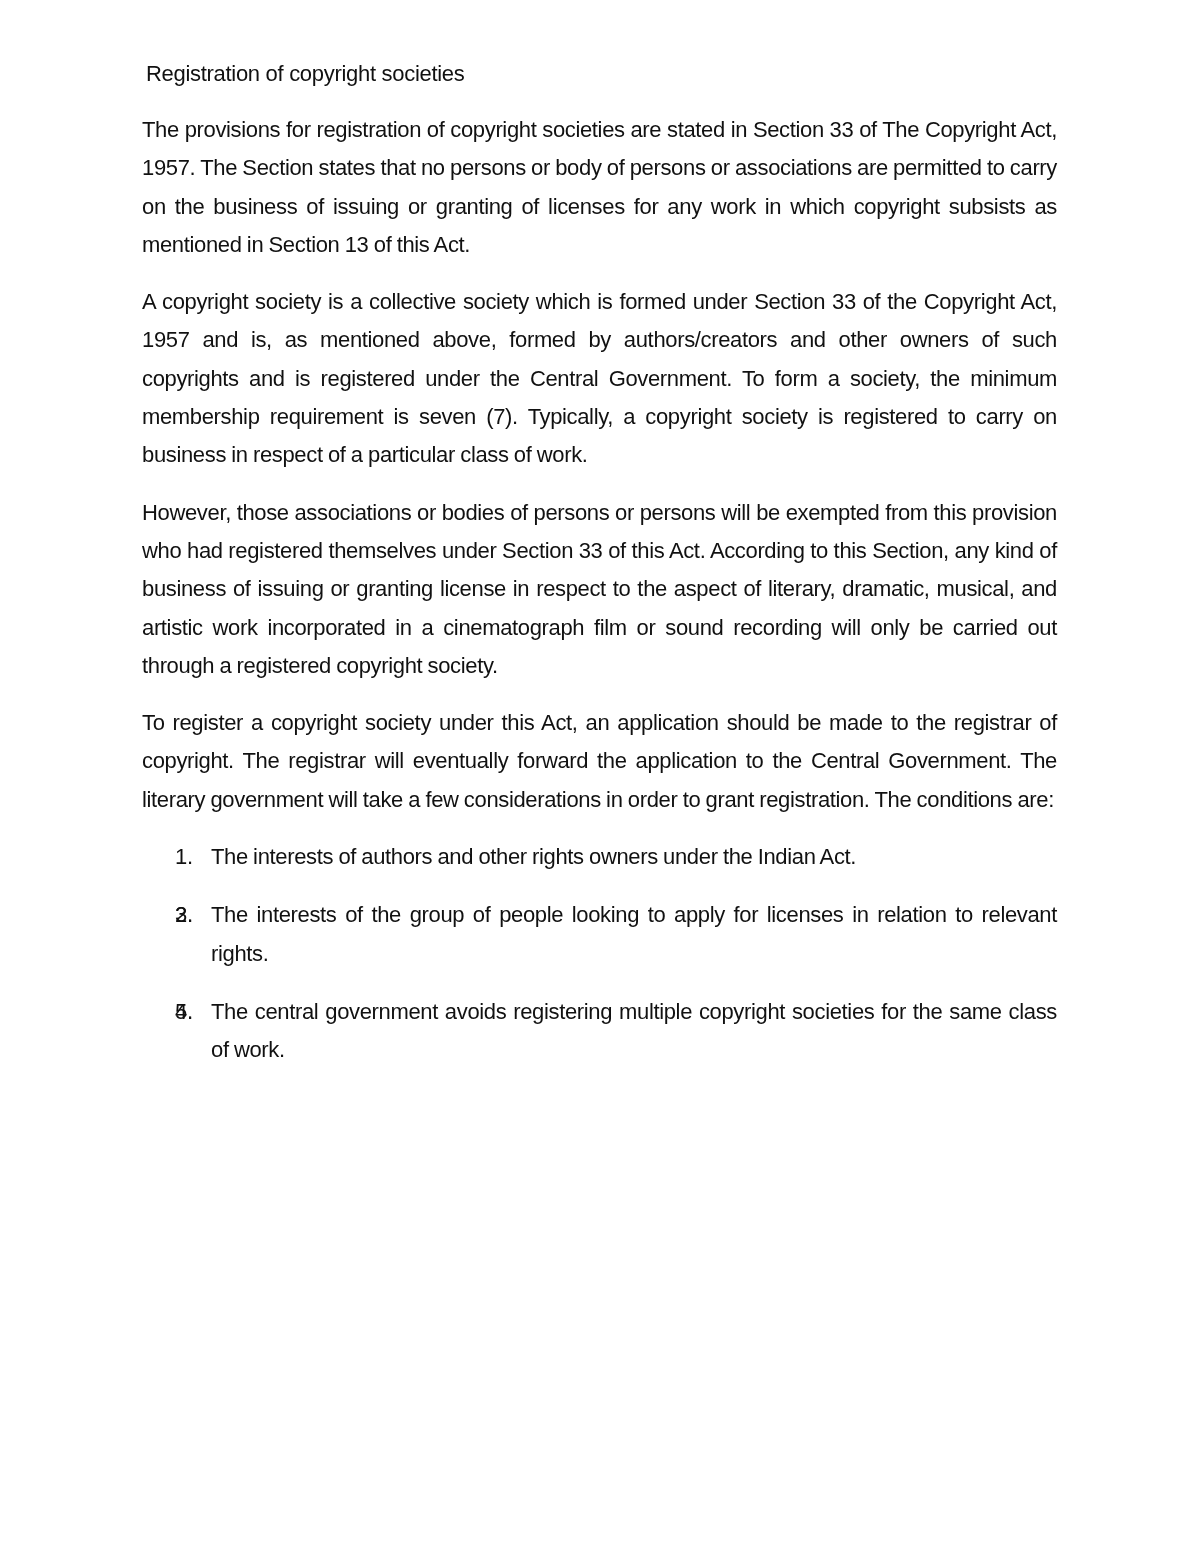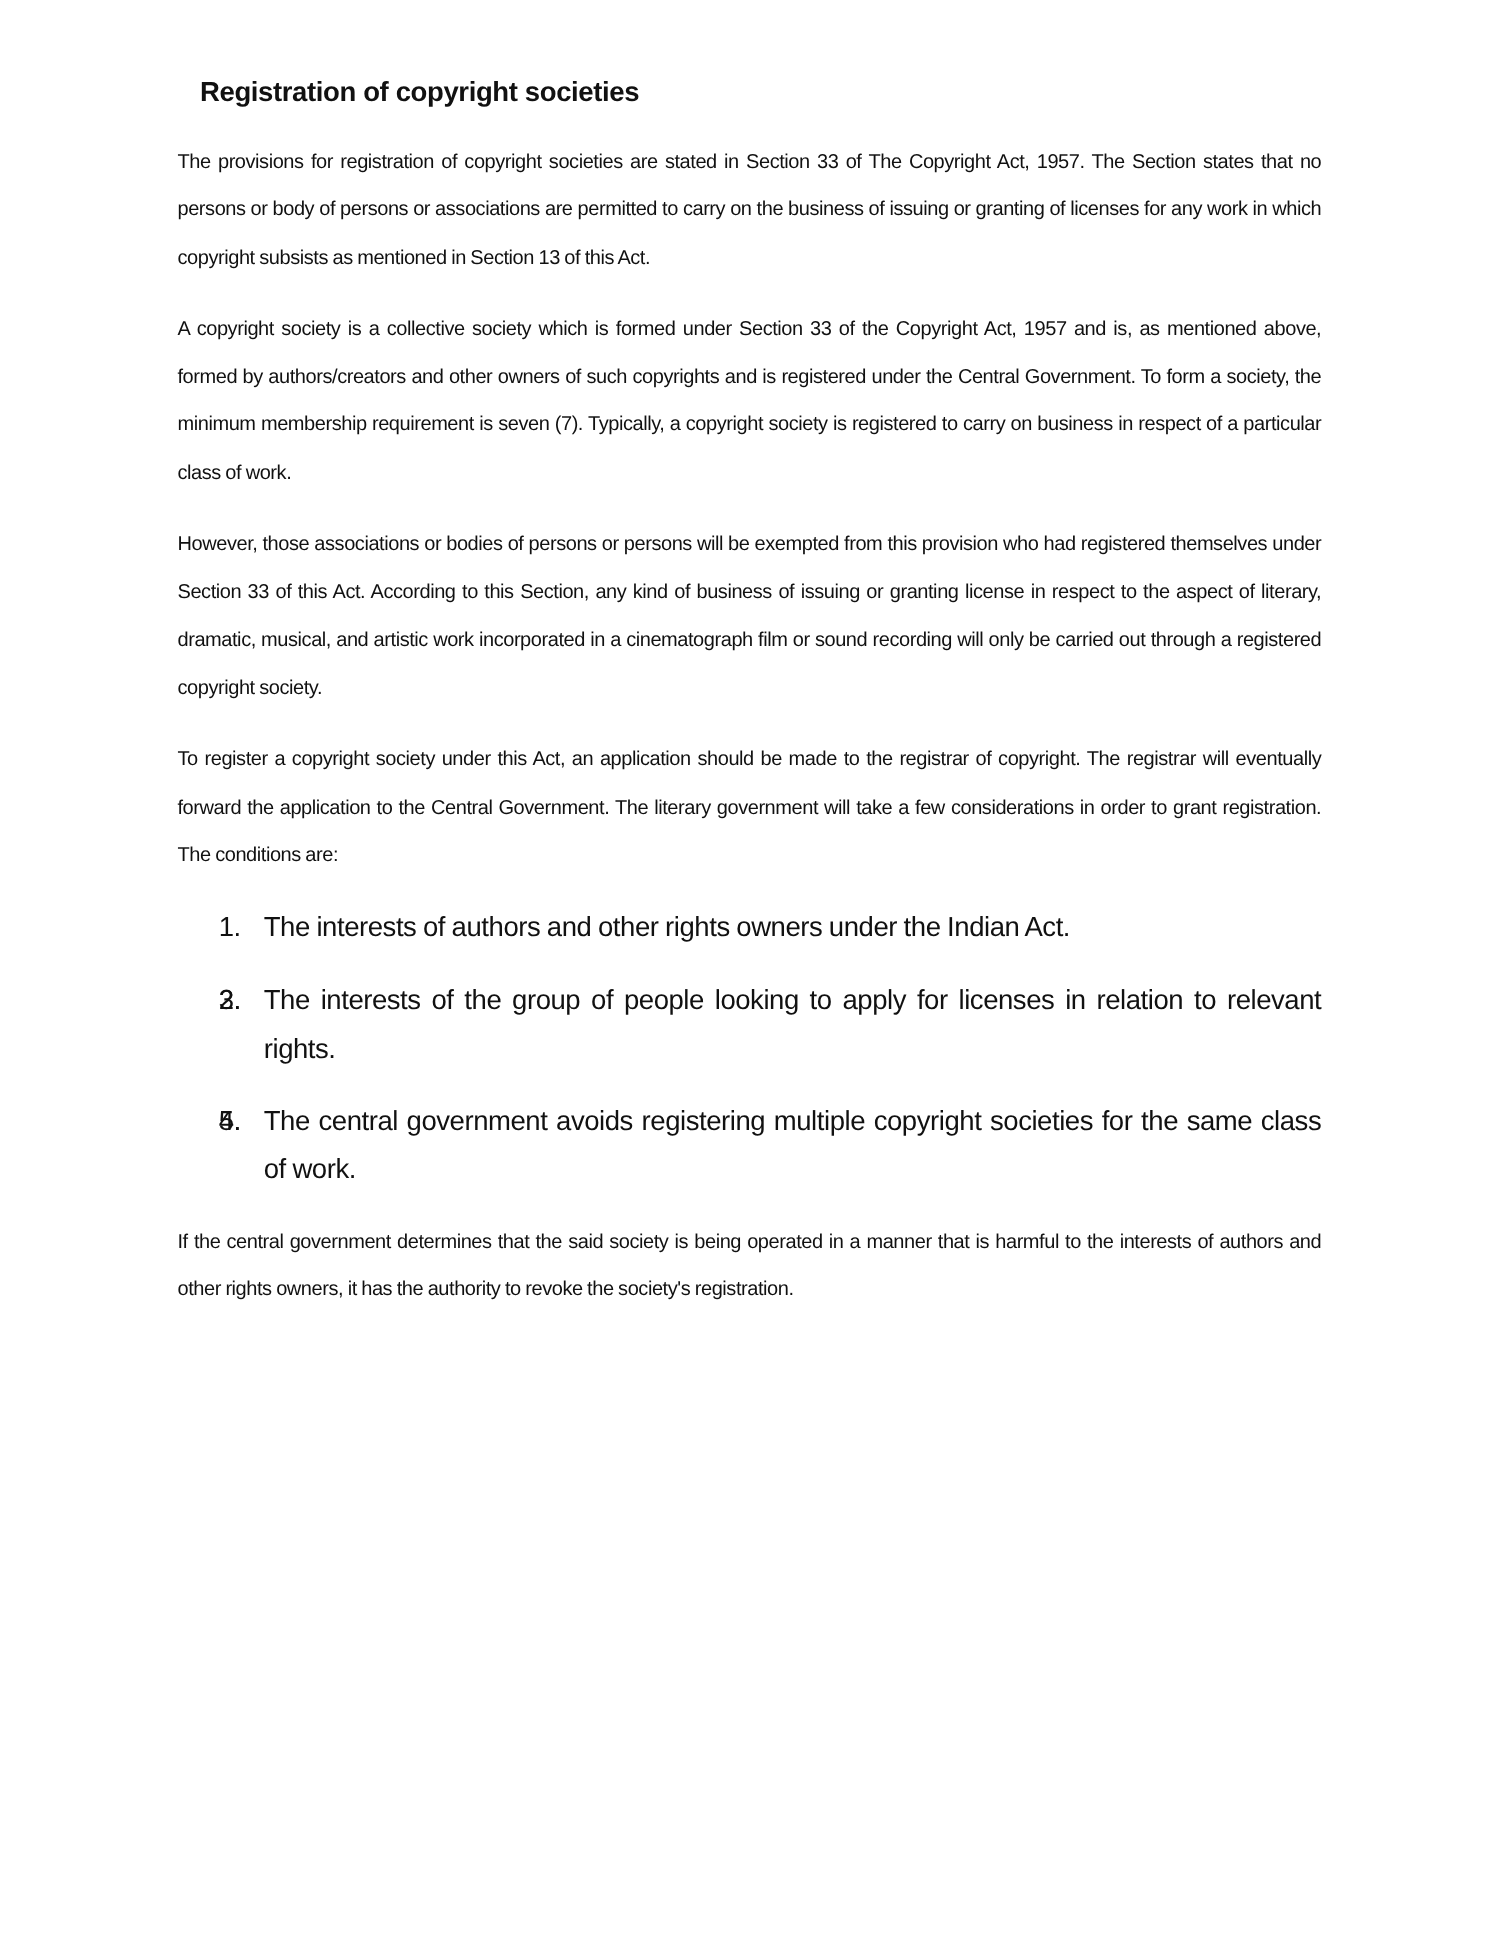--- a/index.html
+++ b/index.html
@@ -15,28 +15,28 @@
       color: #111111;
       font-family: "Liberation Sans", sans-serif;
     }
     .page {
       position: absolute;
       left: 142px;
       top: 55px;
       width: 915px;
     }
     .title {
-      font-weight: bold;
+      font-weight: normal;
       font-size: 22px;
       line-height: 38px;
-      margin: 0 0 18px 18px;
+      margin: 0 0 18px 4px;
       letter-spacing: -0.3px;
     }
     .para {
-      font-size: 16px;
+      font-size: 22px;
       line-height: 38.3px;
       margin: 0 0 19px 0;
       text-align: justify;
       letter-spacing: -0.35px;
       word-spacing: -0.5px;
     }
     .list {
       list-style: none;
       margin: 0;
       padding: 0;
@@ -85,14 +85,13 @@
     </li>
     <li class="list-item">
       <span class="list-num">4.</span>
     </li>
     <li class="list-item">
       <span class="list-num">5.</span>
       <span>The central government avoids registering multiple copyright societies for the same class of work.</span>
     </li>
   </ol>
 
-  <p class="para last">If the central government determines that the said society is being operated in a manner that is harmful to the interests of authors and other rights owners, it has the authority to revoke the society's registration.</p>
 </div>
 
 </body></html>

